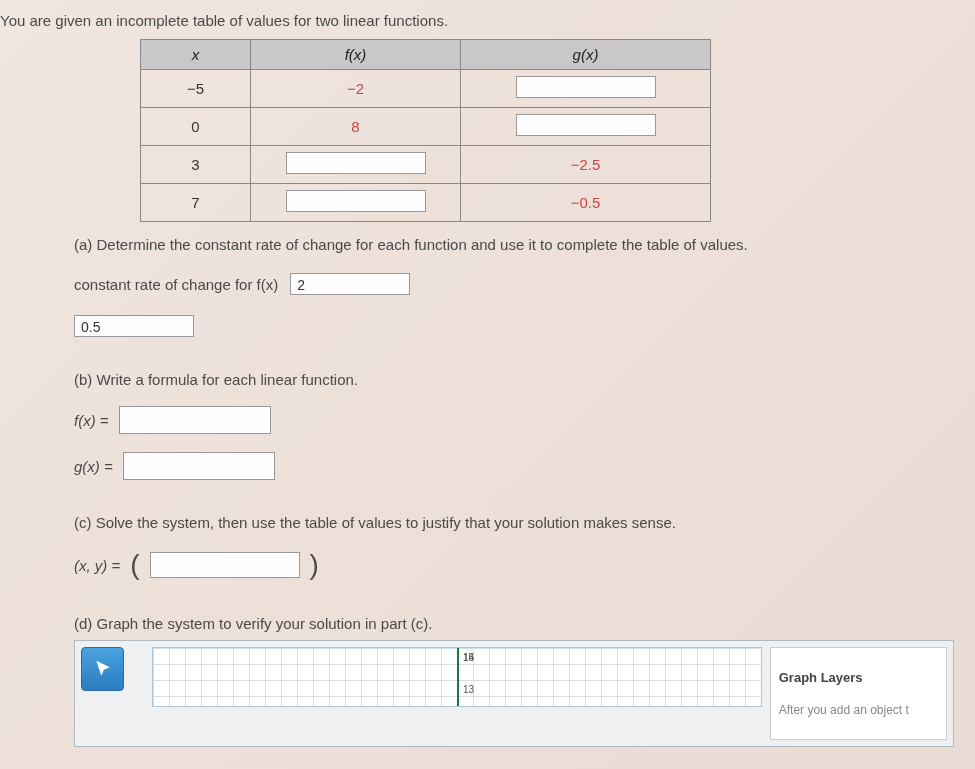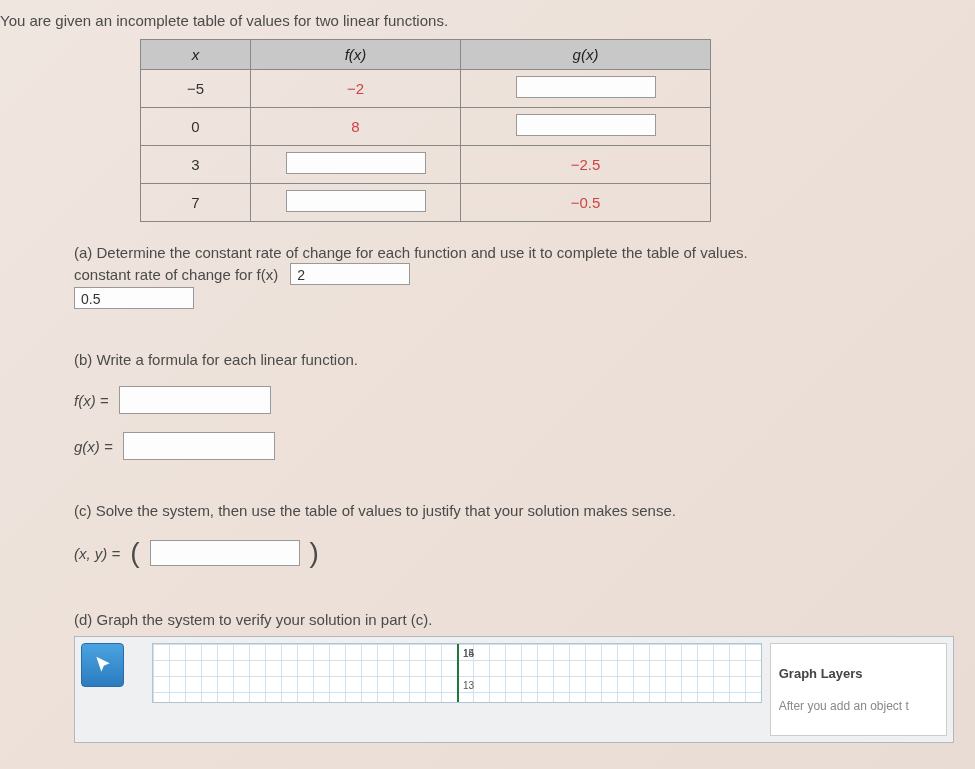--- a/index.html
+++ b/index.html
@@ -51,29 +51,29 @@
     line-height: 22px;
     font-size: 14px;
     color: #c44;
   }
   .known {
     color: #c44;
   }
   .question {
     padding: 0 0 0 74px;
     color: #4a4a4a;
-    margin-top: 22px;
+    margin-top: 14px;
   }
   .sub {
     padding-left: 74px;
     color: #4a4a4a;
     display: flex;
     align-items: center;
     gap: 12px;
-    margin-top: 2px;
+    margin-top: 20px;
   }
   .ans-input {
     display: inline-block;
     width: 120px;
     height: 22px;
     border: 1px solid #999;
     background: #fdfdfd;
     text-align: left;
     padding: 0 6px;
     line-height: 22px;

